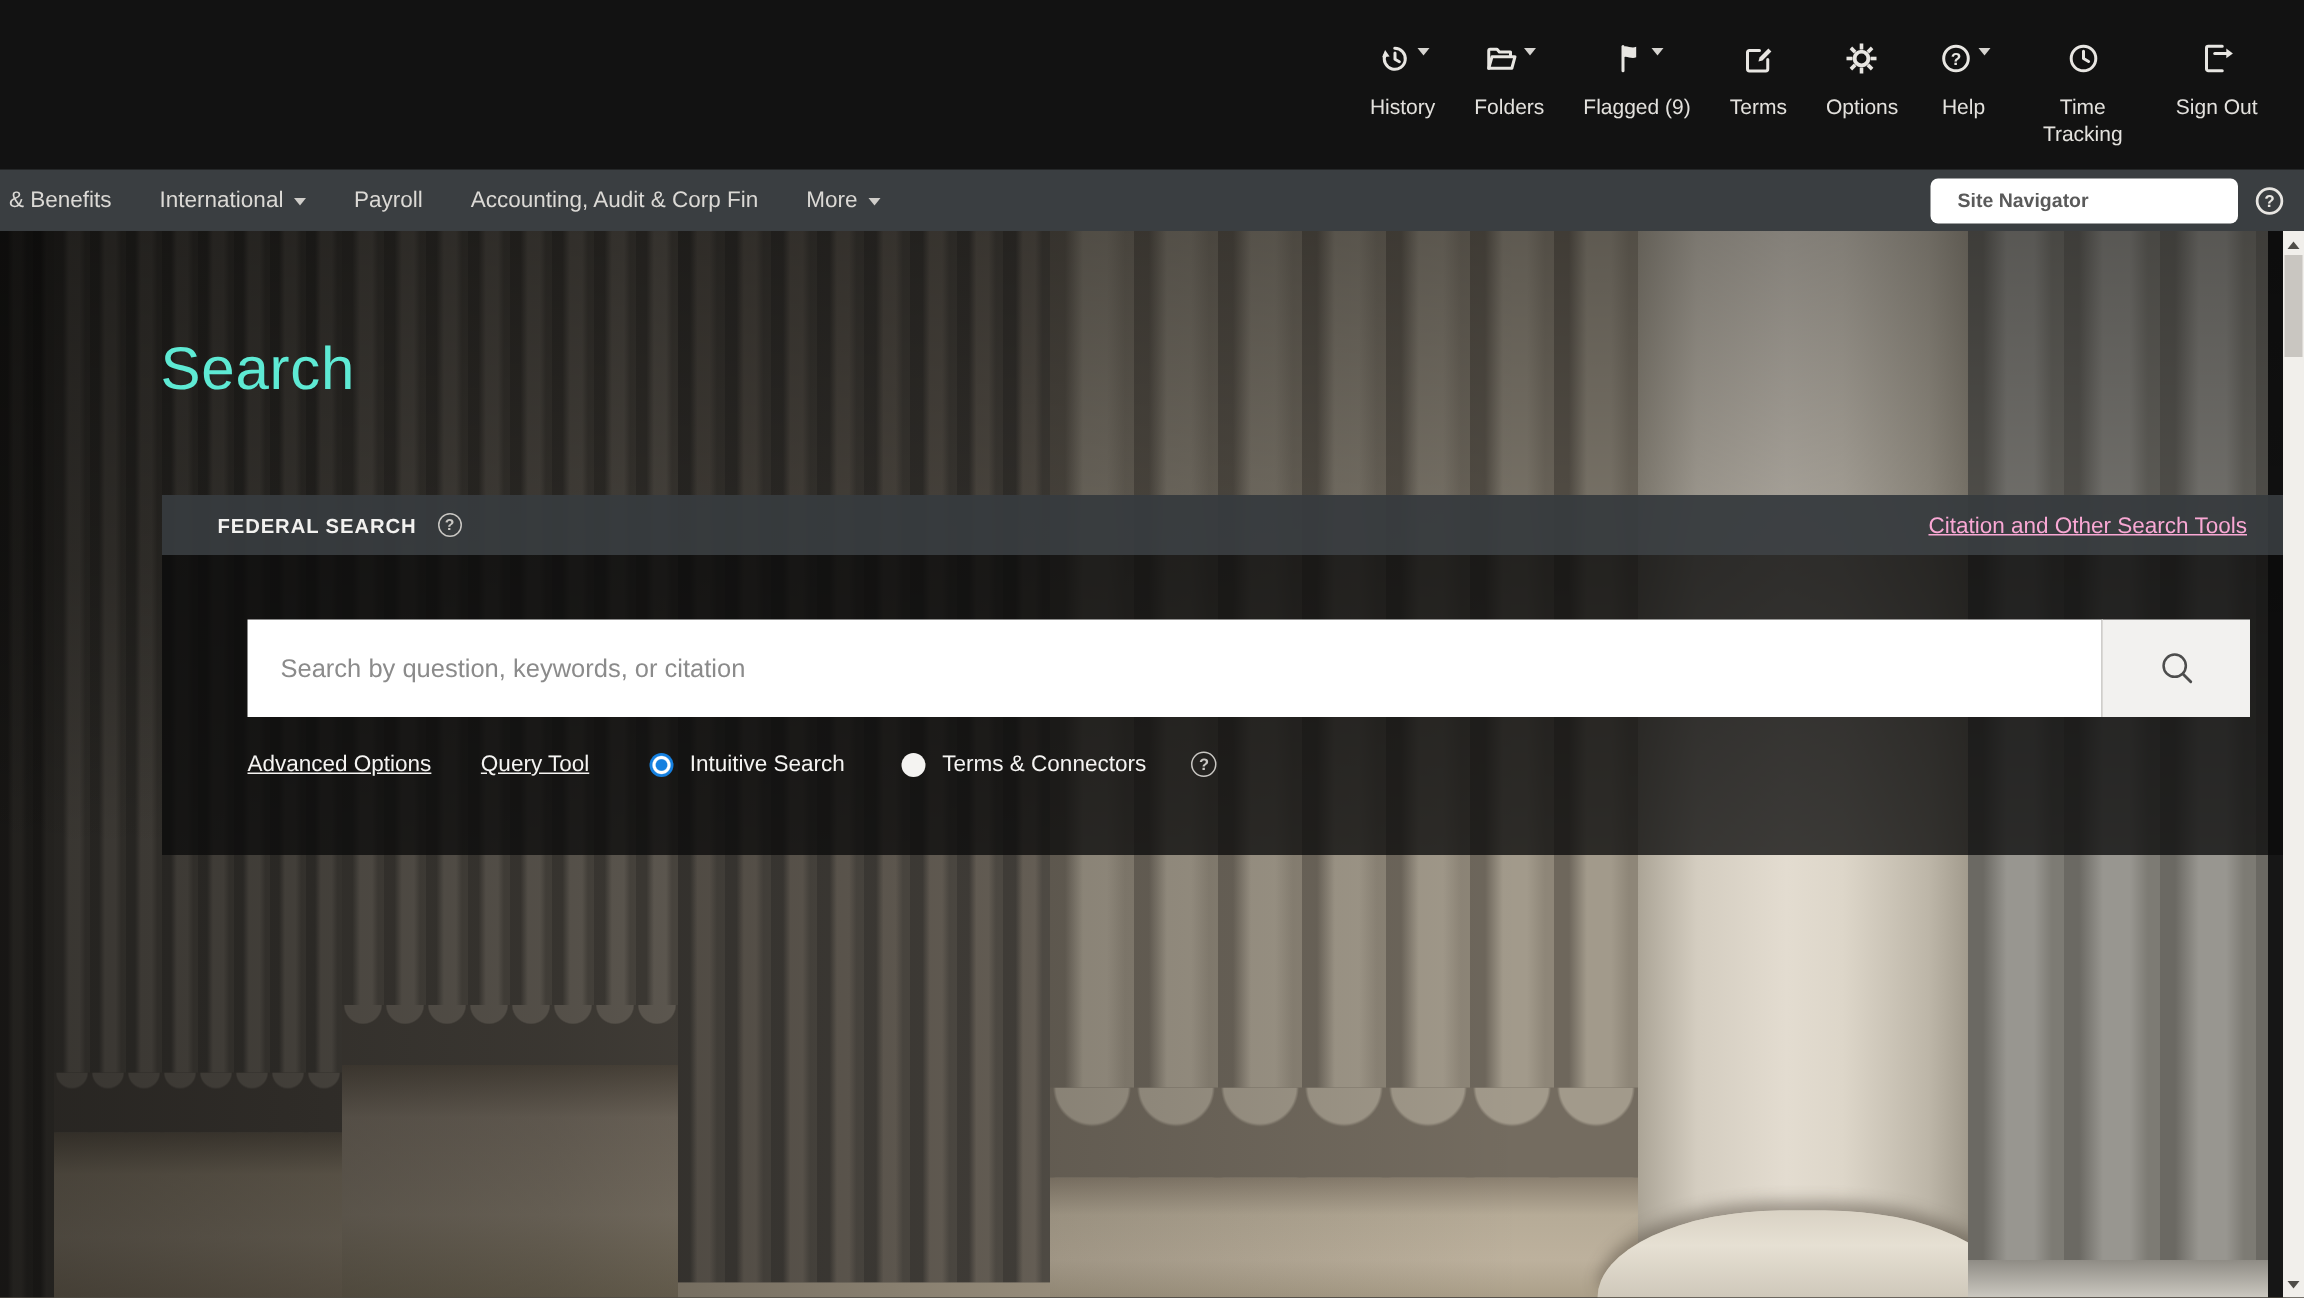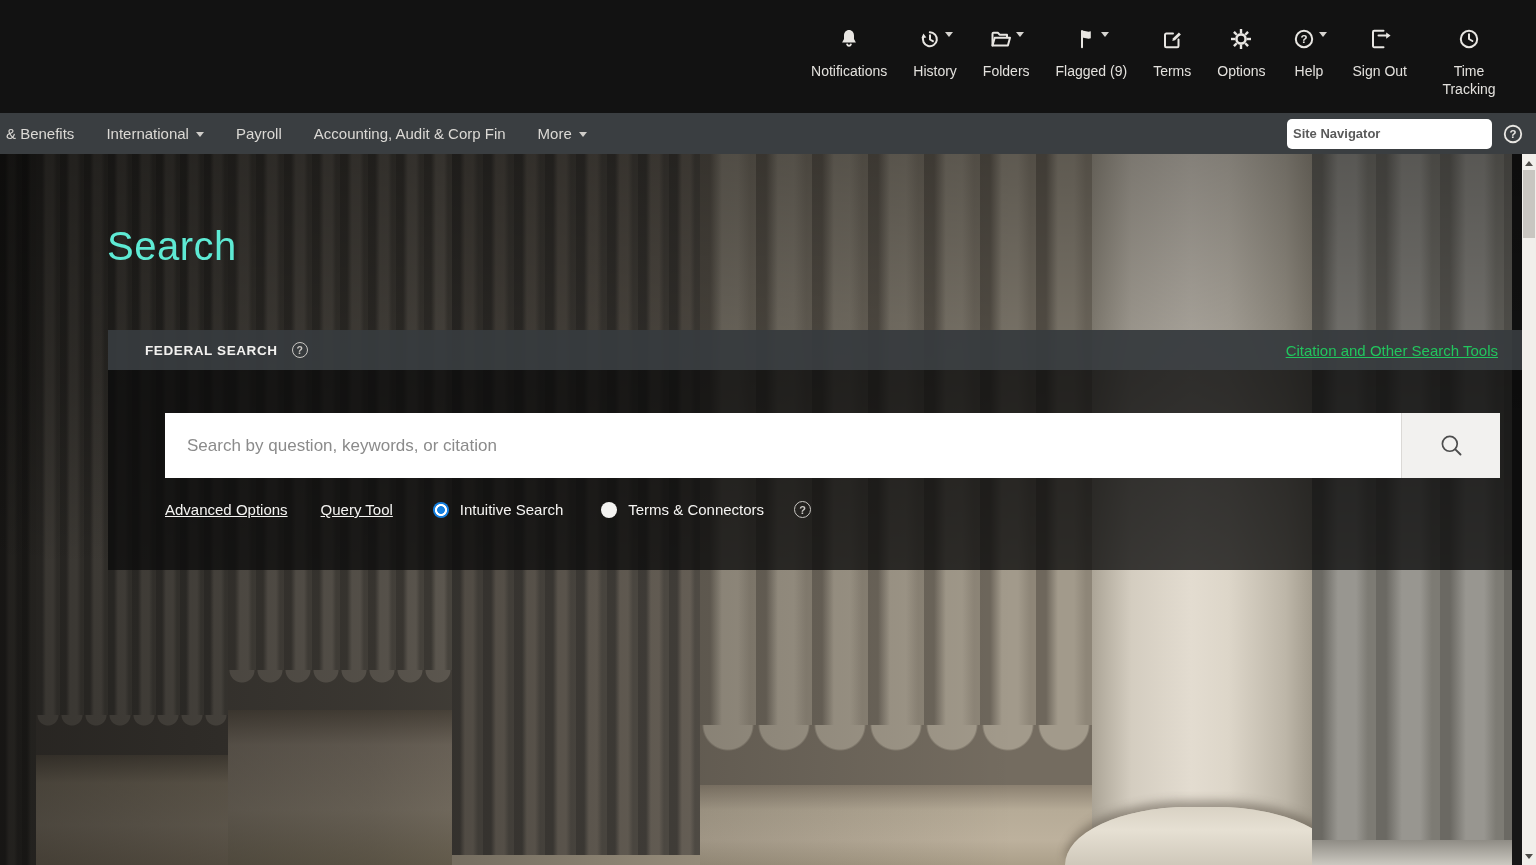--- a/index.html
+++ b/index.html
@@ -44,21 +44,21 @@
   .nav-items { display:flex; align-items:center; margin-left:-10px; }
   .nav-item {
     padding:0 16px; font-size:15px; color:#dbd9d5; cursor:pointer;
     display:flex; align-items:center; white-space:nowrap;
   }
   .nav-item .caret { margin:2px 0 0 7px; border-top-color:#cfcdc9; }
   .site-nav-wrap { position:absolute; right:12px; top:0; height:41px; display:flex; align-items:center; }
   .site-nav-input {
     width:205px; height:30px; border:none; border-radius:5px;
     background:#fff; font-family:"Liberation Sans",sans-serif;
-    font-size:13px; font-weight:bold; color:#444; padding:0 6px; outline:none;
+    font-size:13px; font-weight:bold; color:#444; padding:0 18px; outline:none;
   }
   .site-nav-input::placeholder { color:#5a5a5a; font-weight:bold; }
   .site-nav-help { margin-left:10px; display:flex; align-items:center; cursor:pointer; }
 
   
   .hero {
     position:absolute; left:0; top:154px; width:1536px; height:711px;
     overflow:hidden; background:#6f695f;
   }
   .col { position:absolute; top:0; bottom:0; }
@@ -143,21 +143,21 @@
     color:#f2f1ef; font-size:13.5px; font-weight:bold; letter-spacing:0.6px;
   }
   .qcircle {
     display:inline-flex; align-items:center; justify-content:center;
     border:1.6px solid #c9c7c3; border-radius:50%; color:#c9c7c3;
     font-weight:bold; cursor:pointer; flex:0 0 auto;
   }
   .qcircle.small { width:16px; height:16px; font-size:10.5px; margin-left:14px; }
   .qcircle.mid { width:17px; height:17px; font-size:11px; }
   .panel-link {
-    margin-left:auto; color:#22c55e; font-size:15px;
+    margin-left:auto; color:#f9a8d4; font-size:15px;
     text-decoration:underline; cursor:pointer;
   }
   .panel-body {
     background:rgba(12,12,12,0.78); padding:43px 30px 52px 57px;
   }
   .search-row { display:flex; height:65px; }
   .search-input {
     flex:1; border:none; outline:none; background:#fff;
     font-family:"Liberation Sans",sans-serif; font-size:17px; color:#333;
     padding:0 22px;
@@ -201,29 +201,20 @@
 
   svg .stk { fill:none; stroke:#e8e6e2; stroke-width:2; stroke-linecap:round; stroke-linejoin:round; }
   svg .fil { fill:#e8e6e2; }
 </style>
 </head>
 <body>
 
 <header class="topbar">
   <div class="topbar-items">
 
-    <div class="tb-item">
-      <span class="tb-iconwrap">
-          <svg viewBox="0 0 24 24">
-        <path class="fil" d="M12 3c-2.9 0-5 2.3-5 5.6V12l-1.9 3.4h13.8L17 12V8.6C17 5.3 14.9 3 12 3z"></path>
-        <path class="stk" d="M10.2 17.5a1.9 1.9 0 0 0 3.6 0"></path>
-      </svg>
-        </span>
-      <span class="tb-label">Notifications</span>
-    </div>
 
     <div class="tb-item">
       <span class="tb-iconwrap">
           <svg viewBox="0 0 24 24">
         <path class="stk" d="M11.8 5.2a7 7 0 1 1-6.4 4.3"></path>
         <polygon class="fil" points="3.4,11.2 8.4,10.6 5.4,6.4"></polygon>
         <path class="stk" d="M12 8.3v4.2l2.9 1.7"></path>
       </svg>
           <span class="caret"></span>
         </span>
@@ -288,36 +279,36 @@
         <text x="12" y="16.2" font-size="11.5" font-weight="bold" fill="#e8e6e2" text-anchor="middle" font-family="Liberation Sans, sans-serif">?</text>
       </svg>
           <span class="caret"></span>
         </span>
       <span class="tb-label">Help</span>
     </div>
 
     <div class="tb-item">
       <span class="tb-iconwrap">
           <svg viewBox="0 0 24 24">
+        <circle cx="12" cy="12" r="8.2" fill="none" stroke="#e8e6e2" stroke-width="2"></circle>
+        <path class="stk" d="M12 7.2V12l3.4 2"></path>
+      </svg>
+        </span>
+      <span class="tb-label wrap">Time Tracking</span>
+    </div>
+
+    <div class="tb-item">
+      <span class="tb-iconwrap">
+          <svg viewBox="0 0 24 24">
         <path class="stk" d="M15.5 20.2H6.2A1.2 1.2 0 0 1 5 19V5a1.2 1.2 0 0 1 1.2-1.2h9.3"></path>
         <path class="stk" d="M10.5 8.6h9"></path>
         <polygon class="fil" points="18.2,5.4 22.6,8.6 18.2,11.8"></polygon>
       </svg>
         </span>
       <span class="tb-label">Sign Out</span>
-    </div>
-
-    <div class="tb-item">
-      <span class="tb-iconwrap">
-          <svg viewBox="0 0 24 24">
-        <circle cx="12" cy="12" r="8.2" fill="none" stroke="#e8e6e2" stroke-width="2"></circle>
-        <path class="stk" d="M12 7.2V12l3.4 2"></path>
-      </svg>
-        </span>
-      <span class="tb-label wrap">Time Tracking</span>
     </div>
 
   </div>
 </header>
 
 <nav class="navbar">
   <div class="nav-items">
     <div class="nav-item">
       <span>&amp; Benefits</span>
     </div>

